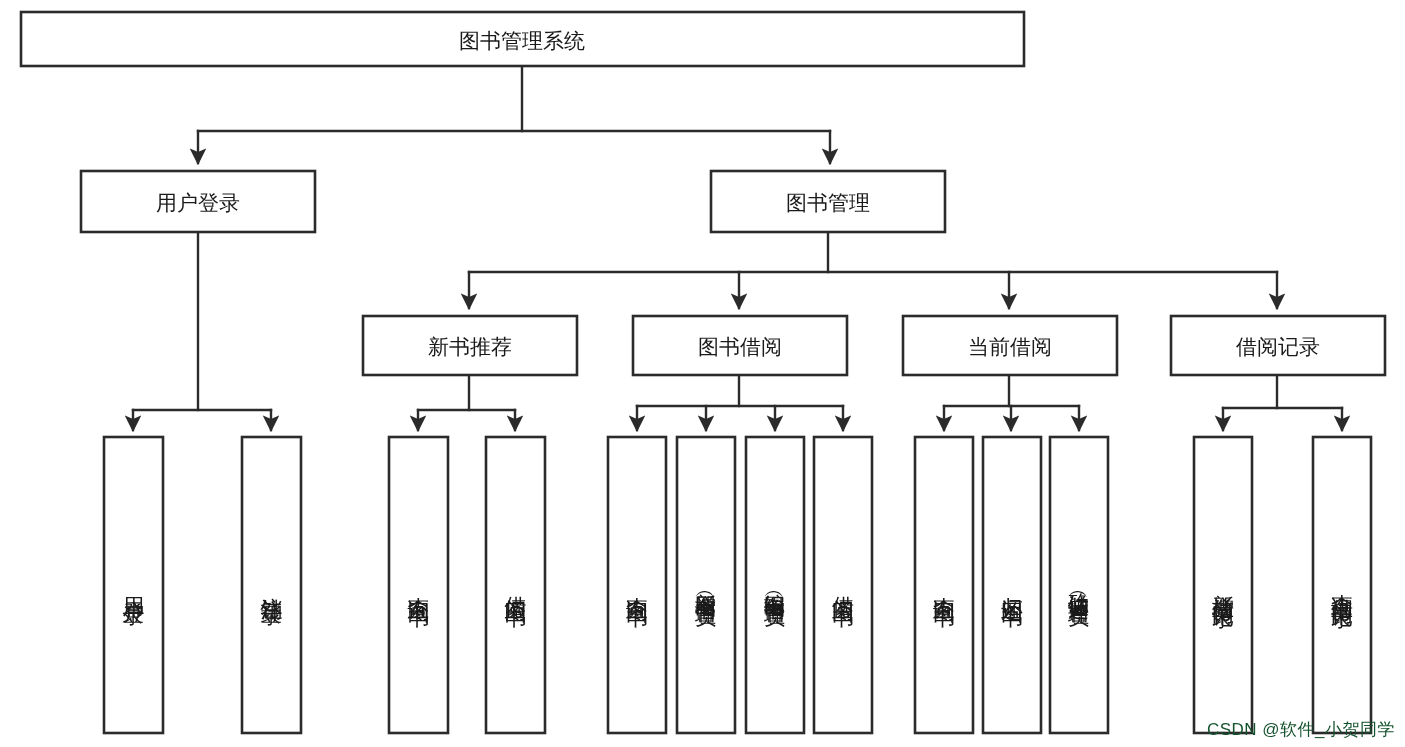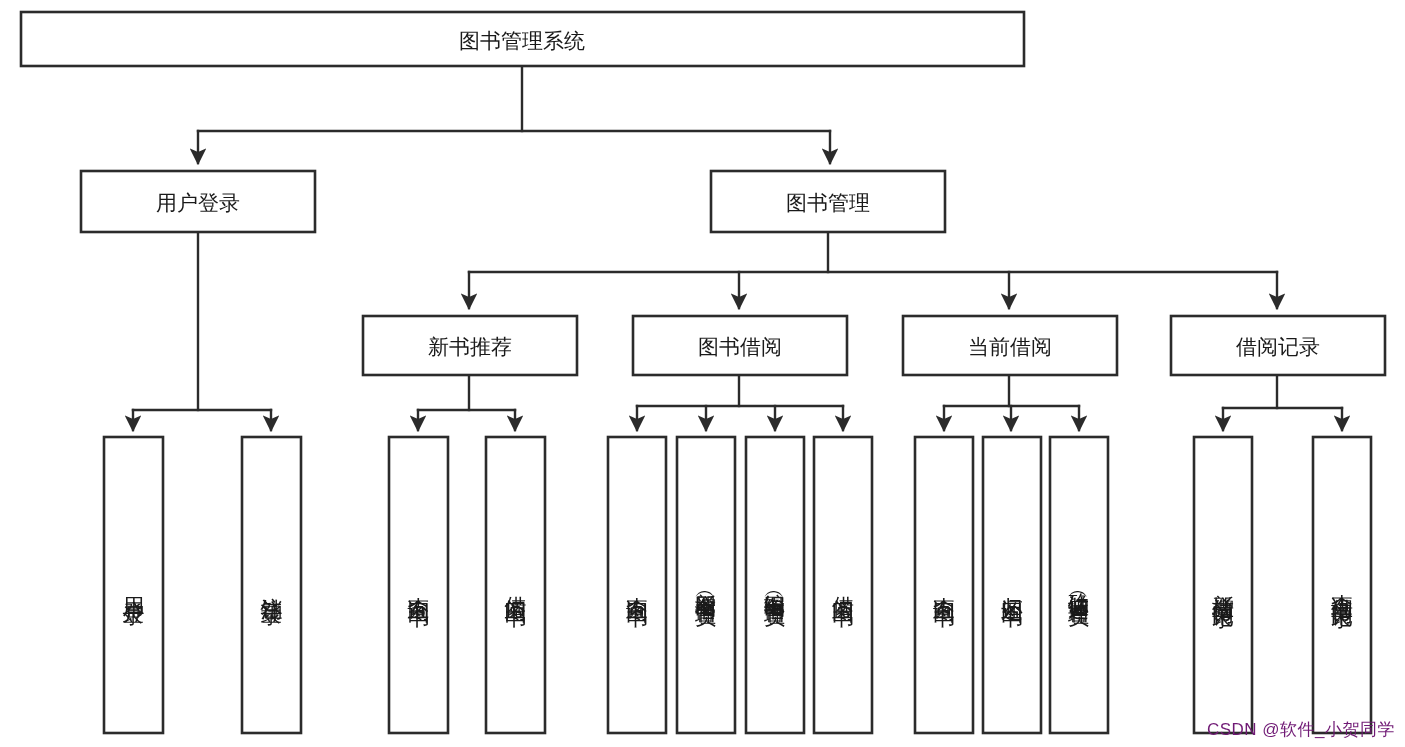--- a/index.html
+++ b/index.html
@@ -63,21 +63,21 @@
     justify-content: center;
     letter-spacing: 3px;
     pointer-events: none;
   }
   .watermark {
     position: absolute;
     right: 10px;
     bottom: 6px;
     font-family: "Liberation Sans", "DejaVu Sans", sans-serif;
     font-size: 17px;
-    color: #701a75;
+    color: #14532d;
     letter-spacing: 0.5px;
     white-space: nowrap;
   }
 </style>
 </head>
 <body>
 
 <div id="diagram-root">
 
   <svg id="tree-svg" viewBox="0 0 1405 747">

